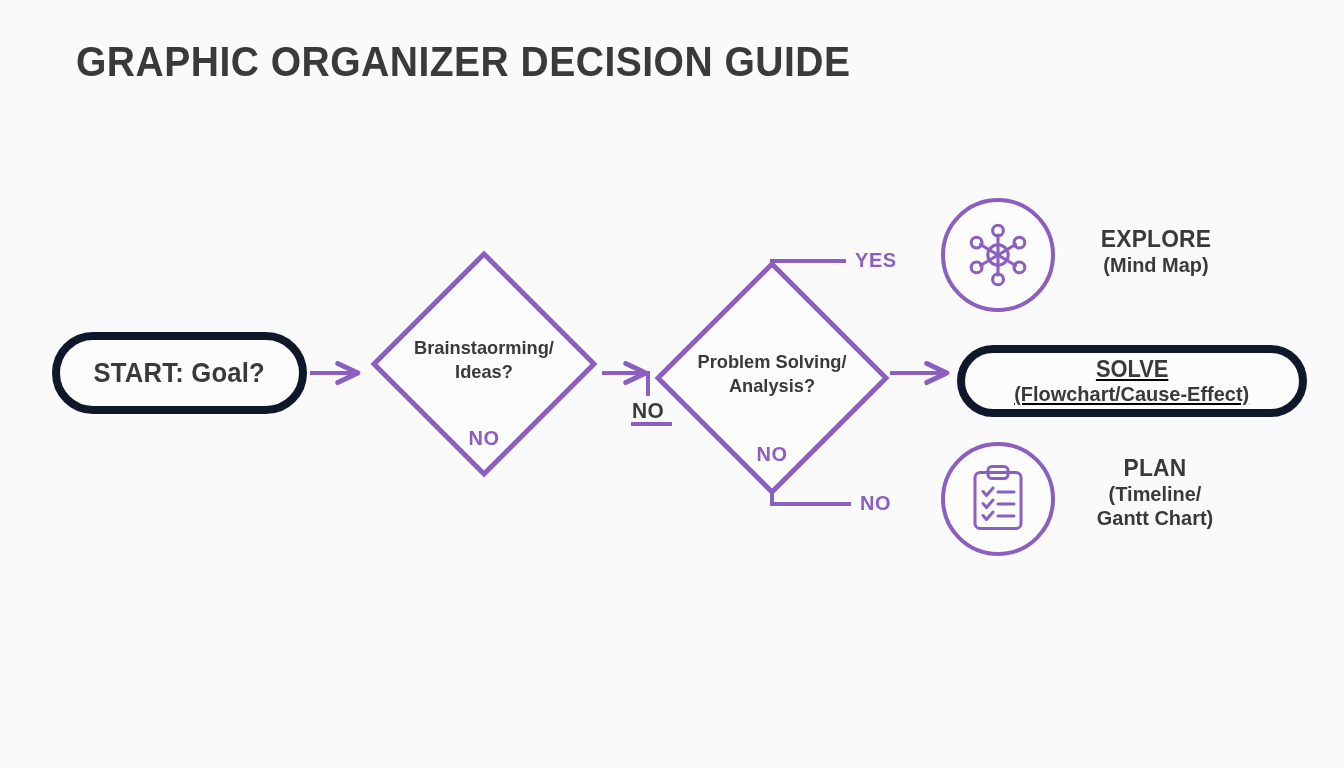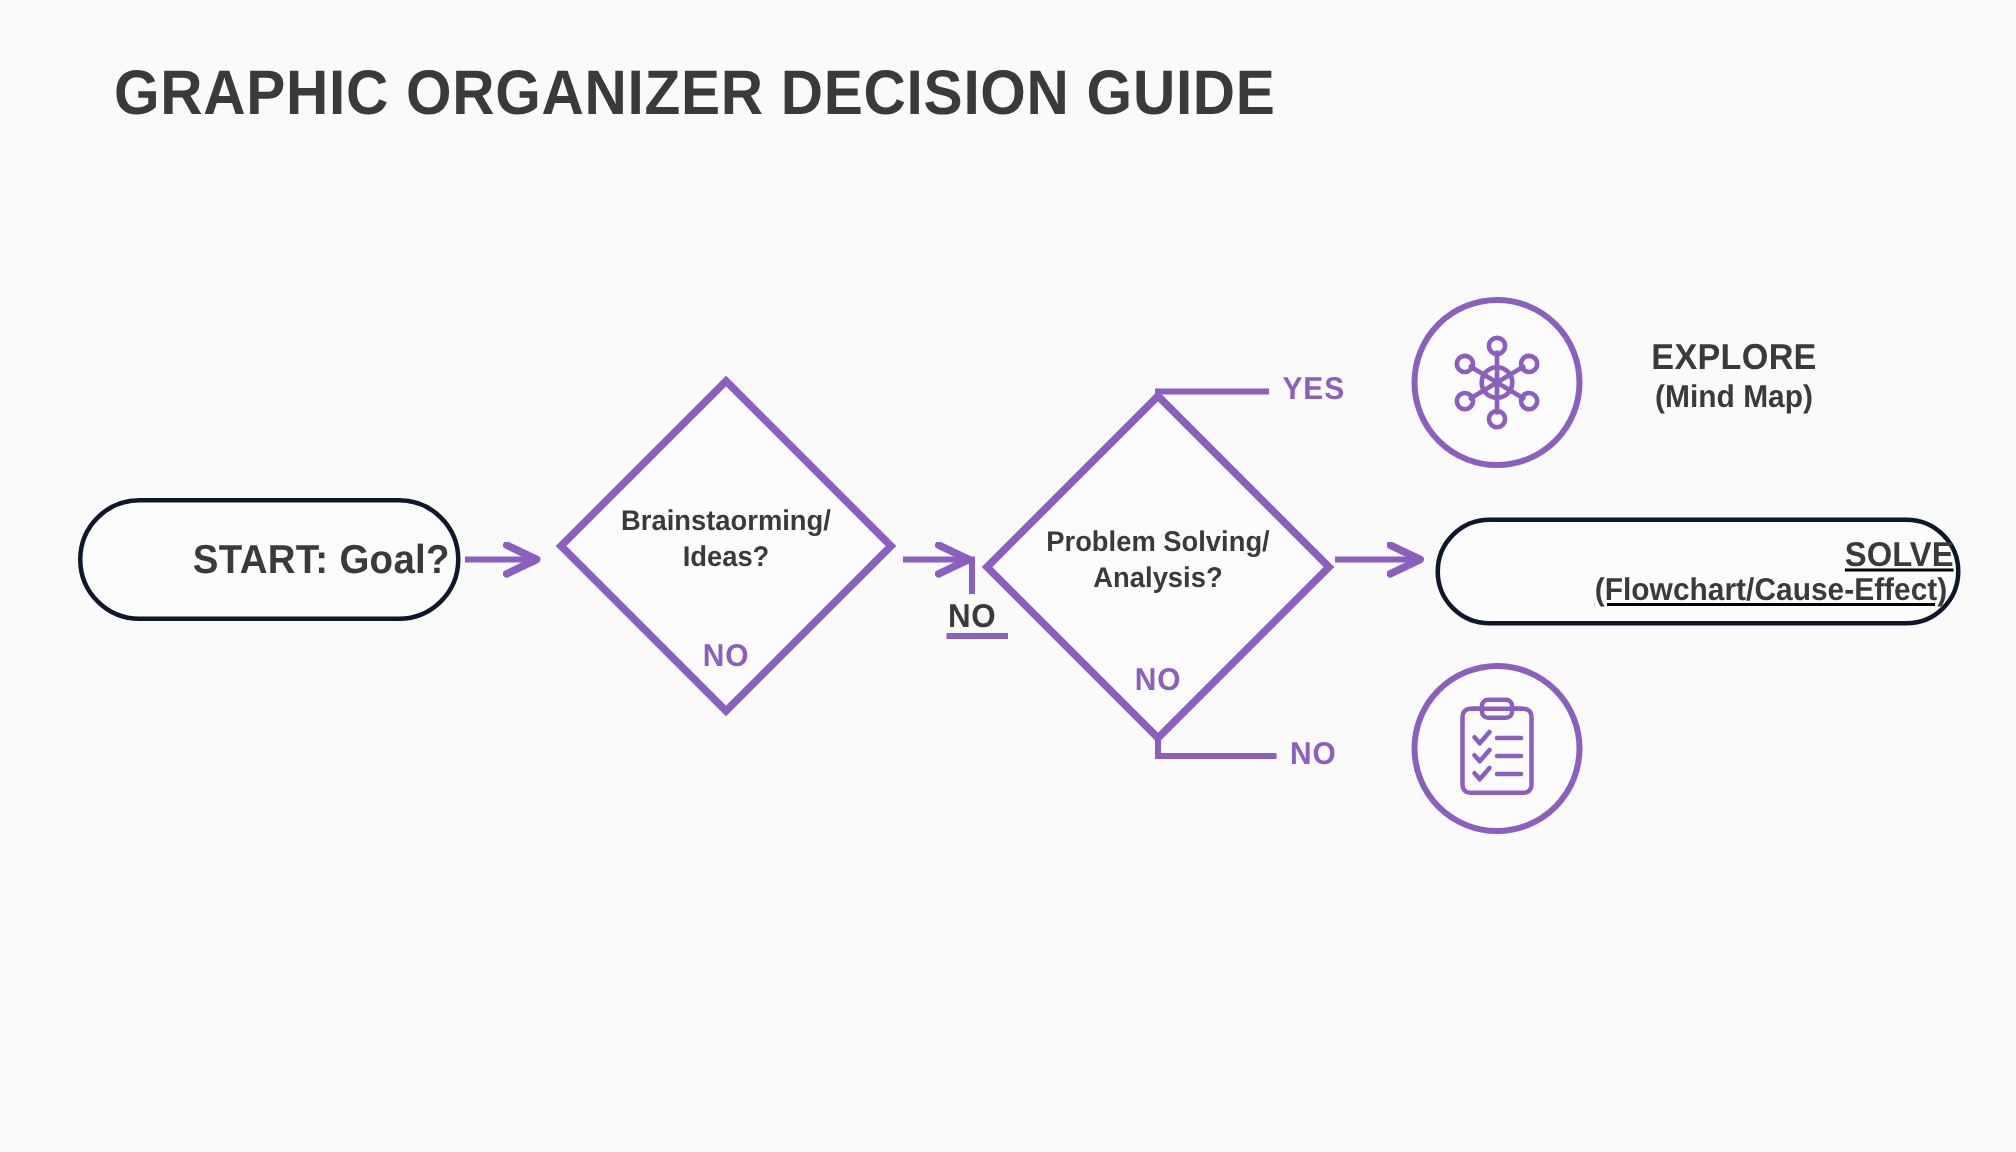--- a/index.html
+++ b/index.html
@@ -38,27 +38,27 @@
     position: absolute;
     left: 0;
     top: 0;
     width: 1344px;
     height: 768px;
     pointer-events: none;
   }
   
   .pill {
     position: absolute;
-    border: 3px solid #0f172a;
+    border: 8px solid #0f172a;
     border-radius: 999px;
     background: #fdfcfd;
     box-sizing: border-box;
     display: flex;
     flex-direction: column;
-    align-items: flex-end;
+    align-items: center;
     justify-content: center;
     text-align: center;
   }
   #start-node {
     left: 52px;
     top: 332px;
     width: 255px;
     height: 82px;
   }
   #start-label {
@@ -289,14 +289,19 @@
 
         <polyline points="18,29.5 21.5,33.5 28,26"></polyline>
         <line x1="33" y1="30" x2="49" y2="30"></line>
         <polyline points="18,41.5 21.5,45.5 28,38"></polyline>
         <line x1="33" y1="42" x2="49" y2="42"></line>
         <polyline points="18,53.5 21.5,57.5 28,50"></polyline>
         <line x1="33" y1="54" x2="49" y2="54"></line>
       </g>
     </svg>
   </div>
+  <div class="outcome-text" id="plan-text">
+    <div class="outcome-title">PLAN</div>
+    <div class="outcome-sub">(Timeline/</div>
+    <div class="outcome-sub">Gantt Chart)</div>
+  </div>
 
 </div>
 
 </body></html>

